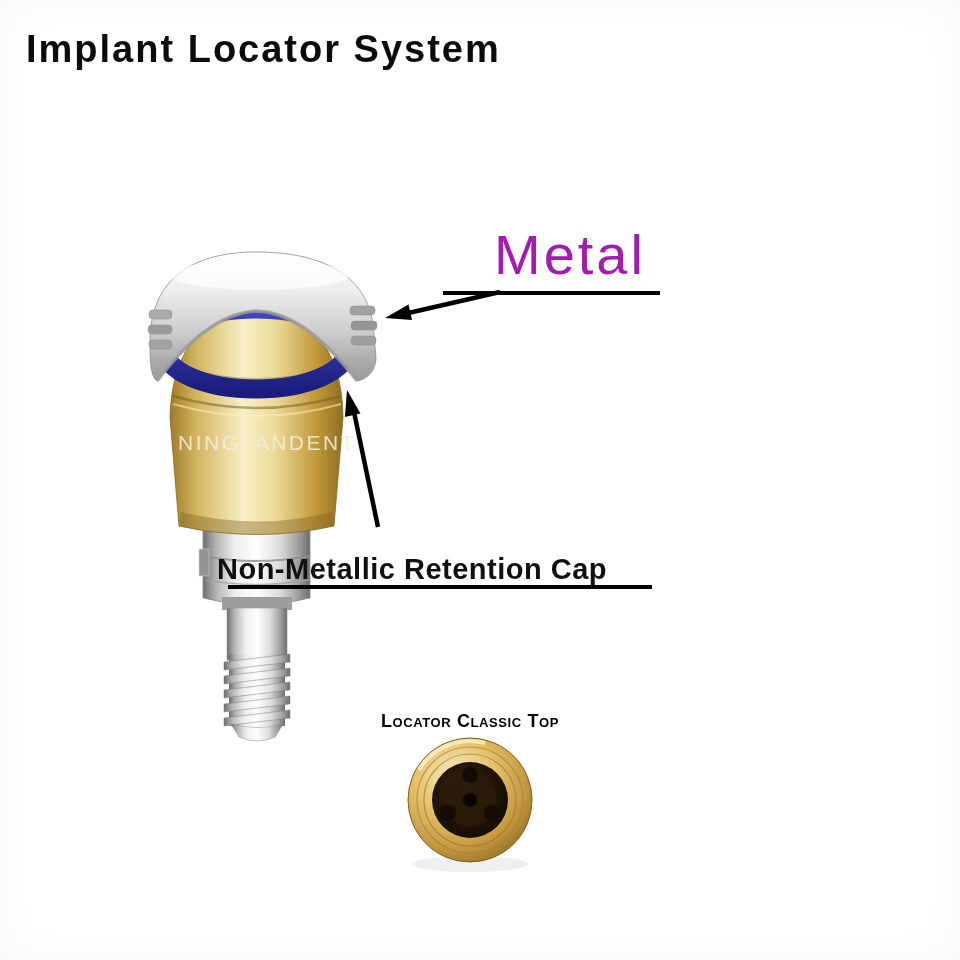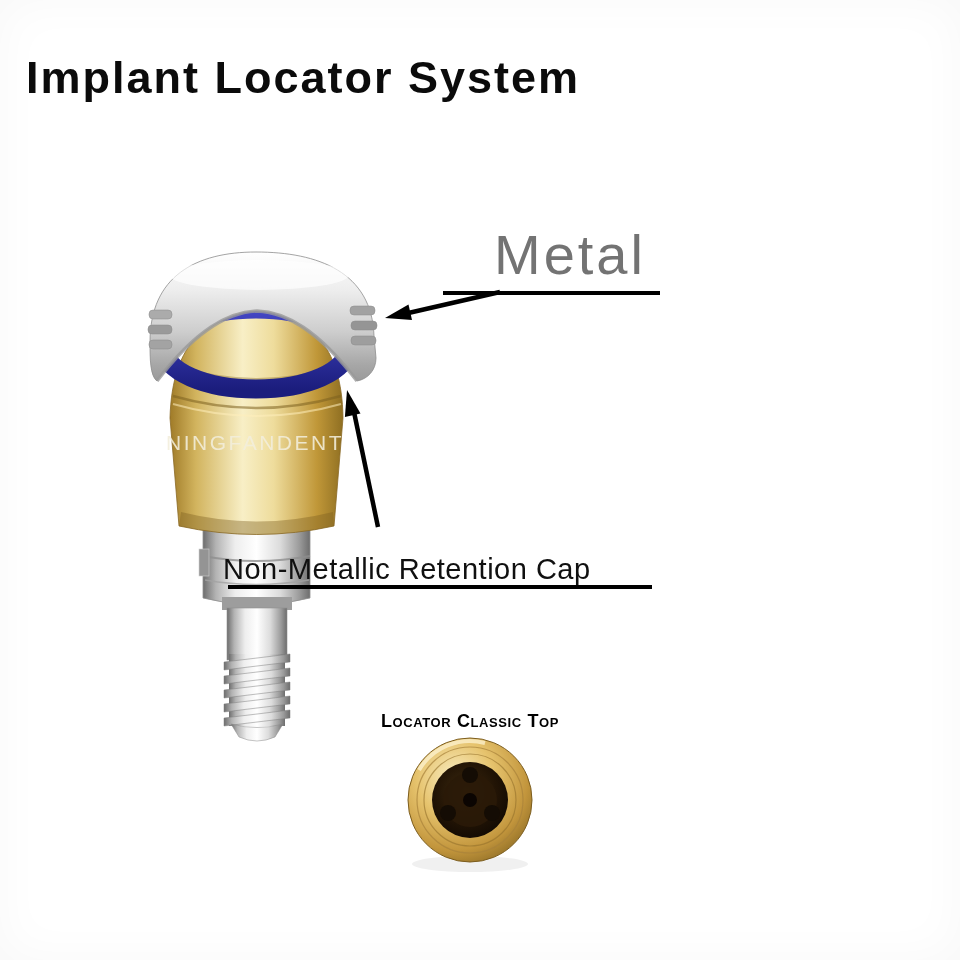--- a/index.html
+++ b/index.html
@@ -4,37 +4,37 @@
 <style>
   html,body{margin:0;padding:0;background:#ffffff;}
   .canvas{
     position:relative;width:960px;height:960px;background:#ffffff;
     font-family:"Liberation Sans",sans-serif;overflow:hidden;
     box-shadow:inset 0 0 50px rgba(0,0,0,0.03);
   }
   .abs{position:absolute;}
   .illustration{left:0;top:0;}
   .title{
-    left:26px;top:28px;font-size:45px;font-weight:700;letter-spacing:2px;
-    color:#0b0b0b;white-space:nowrap;margin-top:24px;
+    left:26px;top:28px;font-size:38px;font-weight:700;letter-spacing:2px;
+    color:#0b0b0b;white-space:nowrap;
   }
   .metal-label{
     left:494px;top:222px;font-size:56px;font-weight:400;letter-spacing:3px;
-    color:#737373;white-space:nowrap;
+    color:#a21caf;white-space:nowrap;
   }
   .retention-label{
-    left:223px;top:553px;font-size:29px;font-weight:400;letter-spacing:0.5px;
+    left:217px;top:553px;font-size:29px;font-weight:700;letter-spacing:0.5px;
     color:#101010;white-space:nowrap;
   }
   .caption{
     left:320px;top:711px;width:300px;text-align:center;font-size:18px;
     font-weight:700;font-variant:small-caps;letter-spacing:0.6px;color:#000000;
   }
   .watermark{
-    left:166px;top:431px;width:190px;text-align:left;font-size:21px;
+    left:166px;top:431px;width:190px;text-align:right;font-size:21px;
     letter-spacing:2.5px;color:rgba(243,238,220,0.88);font-weight:400;
   }
   svg{display:block;}
 </style>
 </head>
 <body>
 
 <div class="canvas">
 
   <svg class="abs illustration" width="960" height="960" viewBox="0 0 960 960">

